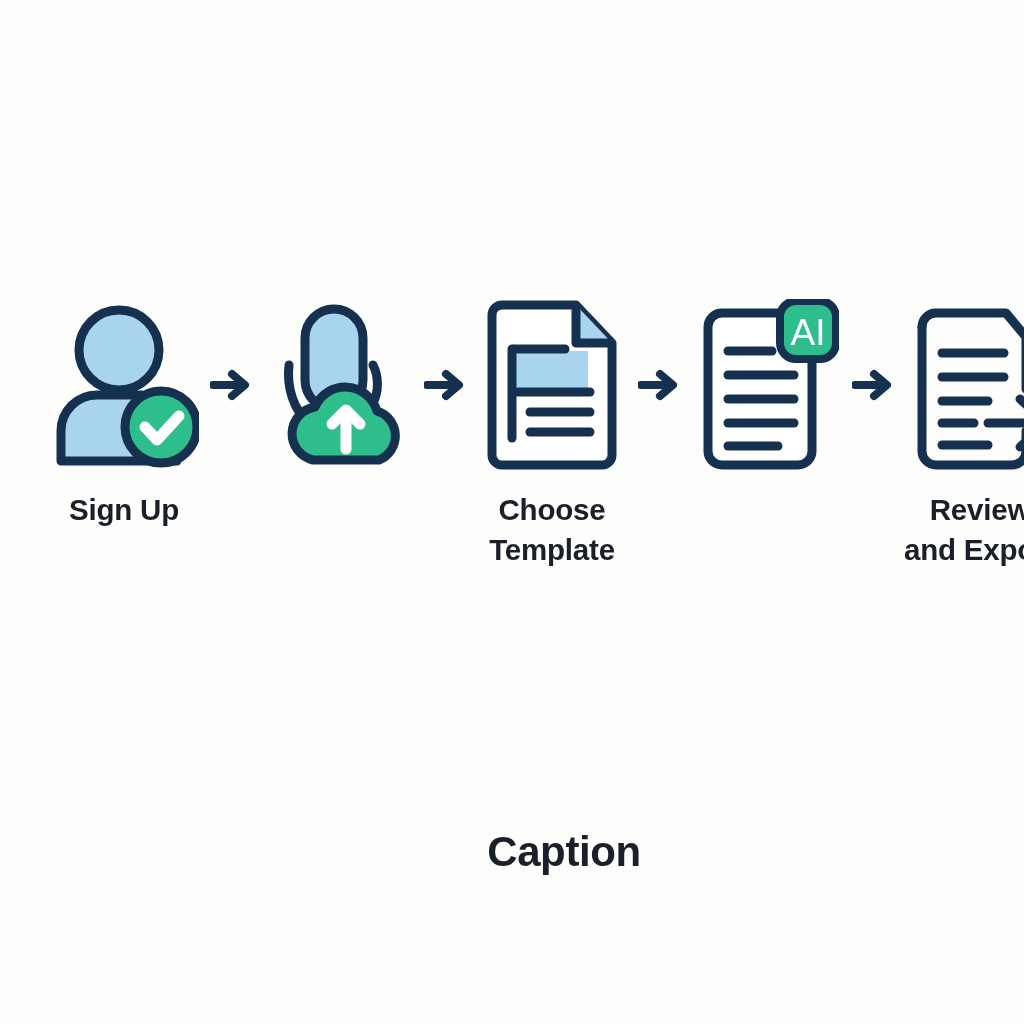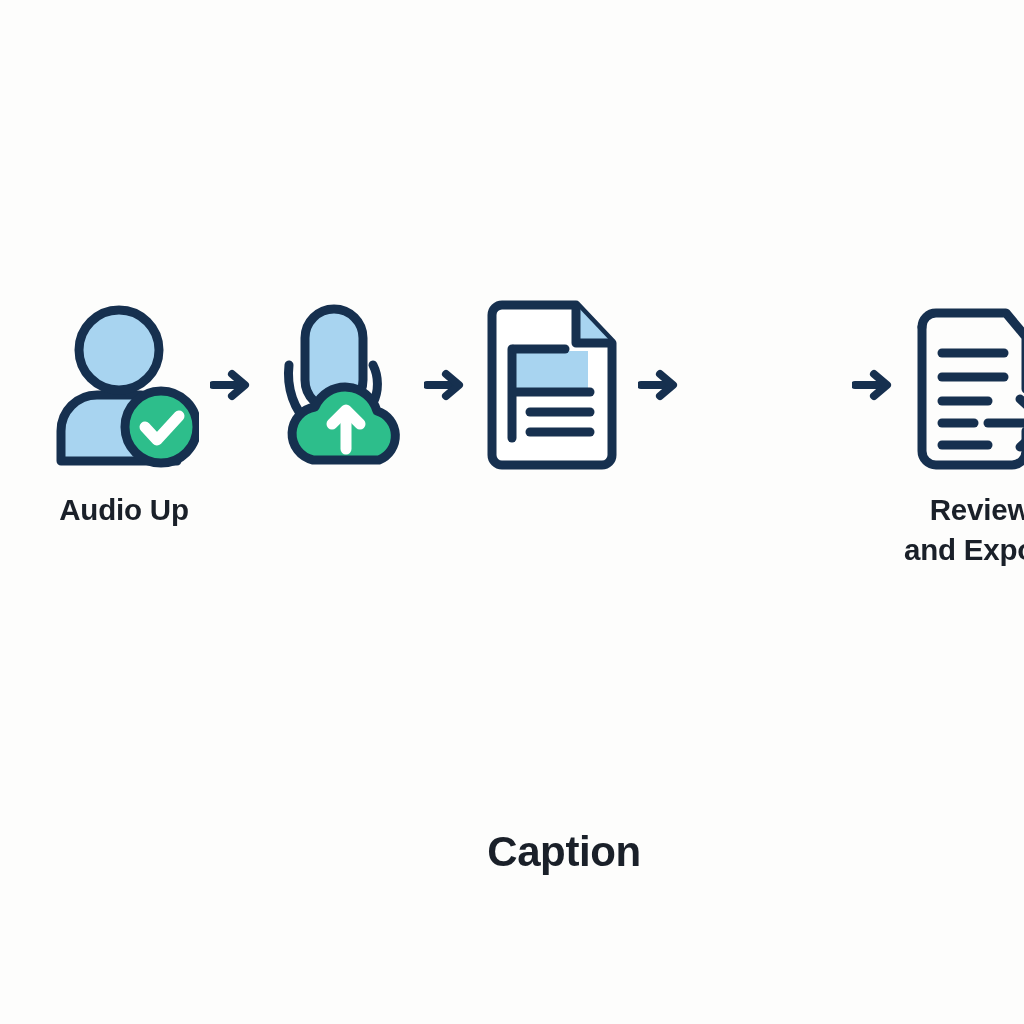--- a/index.html
+++ b/index.html
@@ -94,21 +94,21 @@
         <svg width="150" height="165" viewBox="0 0 150 165" xmlns="http://www.w3.org/2000/svg">
 
           <path d="M12 158 L12 128 A36 36 0 0 1 48 92 L92 92 A36 36 0 0 1 128 128 L128 158 Z" fill="#a8d4f0" stroke="#16304f" stroke-width="9" stroke-linejoin="round"></path>
 
           <circle cx="70" cy="47" r="40" fill="#a8d4f0" stroke="#16304f" stroke-width="9"></circle>
 
           <circle cx="112" cy="124" r="36" fill="#2dbe8b" stroke="#16304f" stroke-width="9"></circle>
           <path d="M96 124 L108 137 L130 113" fill="none" stroke="#ffffff" stroke-width="11" stroke-linecap="round" stroke-linejoin="round"></path>
         </svg>
       </div>
-      <div class="step-label">Audio Up</div>
+      <div class="step-label">Sign Up</div>
     </div>
 
     <div class="arrow">
       <svg width="42" height="34" viewBox="0 0 42 34" xmlns="http://www.w3.org/2000/svg">
         <path d="M3 17 L31 17" stroke="#16304f" stroke-width="8" stroke-linecap="round"></path>
         <path d="M22 6 L35 17 L22 28" fill="none" stroke="#16304f" stroke-width="8" stroke-linecap="round" stroke-linejoin="round"></path>
       </svg>
     </div>
 
     <div class="step">
@@ -144,30 +144,47 @@
           <rect x="34" y="52" width="74" height="40" fill="#a8d4f0"></rect>
 
           <path d="M32 50 L32 139" stroke="#16304f" stroke-width="9" stroke-linecap="round"></path>
 
           <path d="M34 50 L85 50" stroke="#16304f" stroke-width="9" stroke-linecap="round"></path>
           <path d="M34 93 L110 93" stroke="#16304f" stroke-width="9" stroke-linecap="round"></path>
           <path d="M50 113 L110 113" stroke="#16304f" stroke-width="9" stroke-linecap="round"></path>
           <path d="M50 133 L110 133" stroke="#16304f" stroke-width="9" stroke-linecap="round"></path>
         </svg>
       </div>
-    </div>
-
-    <div class="arrow">
-      <svg width="42" height="34" viewBox="0 0 42 34" xmlns="http://www.w3.org/2000/svg">
-        <path d="M3 17 L31 17" stroke="#16304f" stroke-width="8" stroke-linecap="round"></path>
-        <path d="M22 6 L35 17 L22 28" fill="none" stroke="#16304f" stroke-width="8" stroke-linecap="round" stroke-linejoin="round"></path>
-      </svg>
-    </div>
-
-    <div class="step">
+      <div class="step-label">Choose
+Template</div>
+    </div>
+
+    <div class="arrow">
+      <svg width="42" height="34" viewBox="0 0 42 34" xmlns="http://www.w3.org/2000/svg">
+        <path d="M3 17 L31 17" stroke="#16304f" stroke-width="8" stroke-linecap="round"></path>
+        <path d="M22 6 L35 17 L22 28" fill="none" stroke="#16304f" stroke-width="8" stroke-linecap="round" stroke-linejoin="round"></path>
+      </svg>
+    </div>
+
+    <div class="step">
+      <div class="icon-box">
+        <svg width="145" height="172" viewBox="0 0 145 172" xmlns="http://www.w3.org/2000/svg">
+
+          <rect x="14" y="14" width="104" height="152" rx="14" ry="14" fill="#ffffff" stroke="#16304f" stroke-width="9"></rect>
+
+          <path d="M34 52 L78 52" stroke="#16304f" stroke-width="9" stroke-linecap="round"></path>
+          <path d="M34 76 L100 76" stroke="#16304f" stroke-width="9" stroke-linecap="round"></path>
+          <path d="M34 100 L100 100" stroke="#16304f" stroke-width="9" stroke-linecap="round"></path>
+          <path d="M34 124 L100 124" stroke="#16304f" stroke-width="9" stroke-linecap="round"></path>
+          <path d="M34 147 L84 147" stroke="#16304f" stroke-width="9" stroke-linecap="round"></path>
+
+          <rect x="86" y="2" width="56" height="58" rx="16" ry="16" fill="#2dbe8b" stroke="#16304f" stroke-width="8"></rect>
+          <text x="114" y="46" text-anchor="middle" fill="#ffffff" font-family="Liberation Sans, sans-serif" font-size="37">AI</text>
+        </svg>
+      </div>
     </div>
 
     <div class="arrow">
       <svg width="42" height="34" viewBox="0 0 42 34" xmlns="http://www.w3.org/2000/svg">
         <path d="M3 17 L31 17" stroke="#16304f" stroke-width="8" stroke-linecap="round"></path>
         <path d="M22 6 L35 17 L22 28" fill="none" stroke="#16304f" stroke-width="8" stroke-linecap="round" stroke-linejoin="round"></path>
       </svg>
     </div>
 
     <div class="step">

